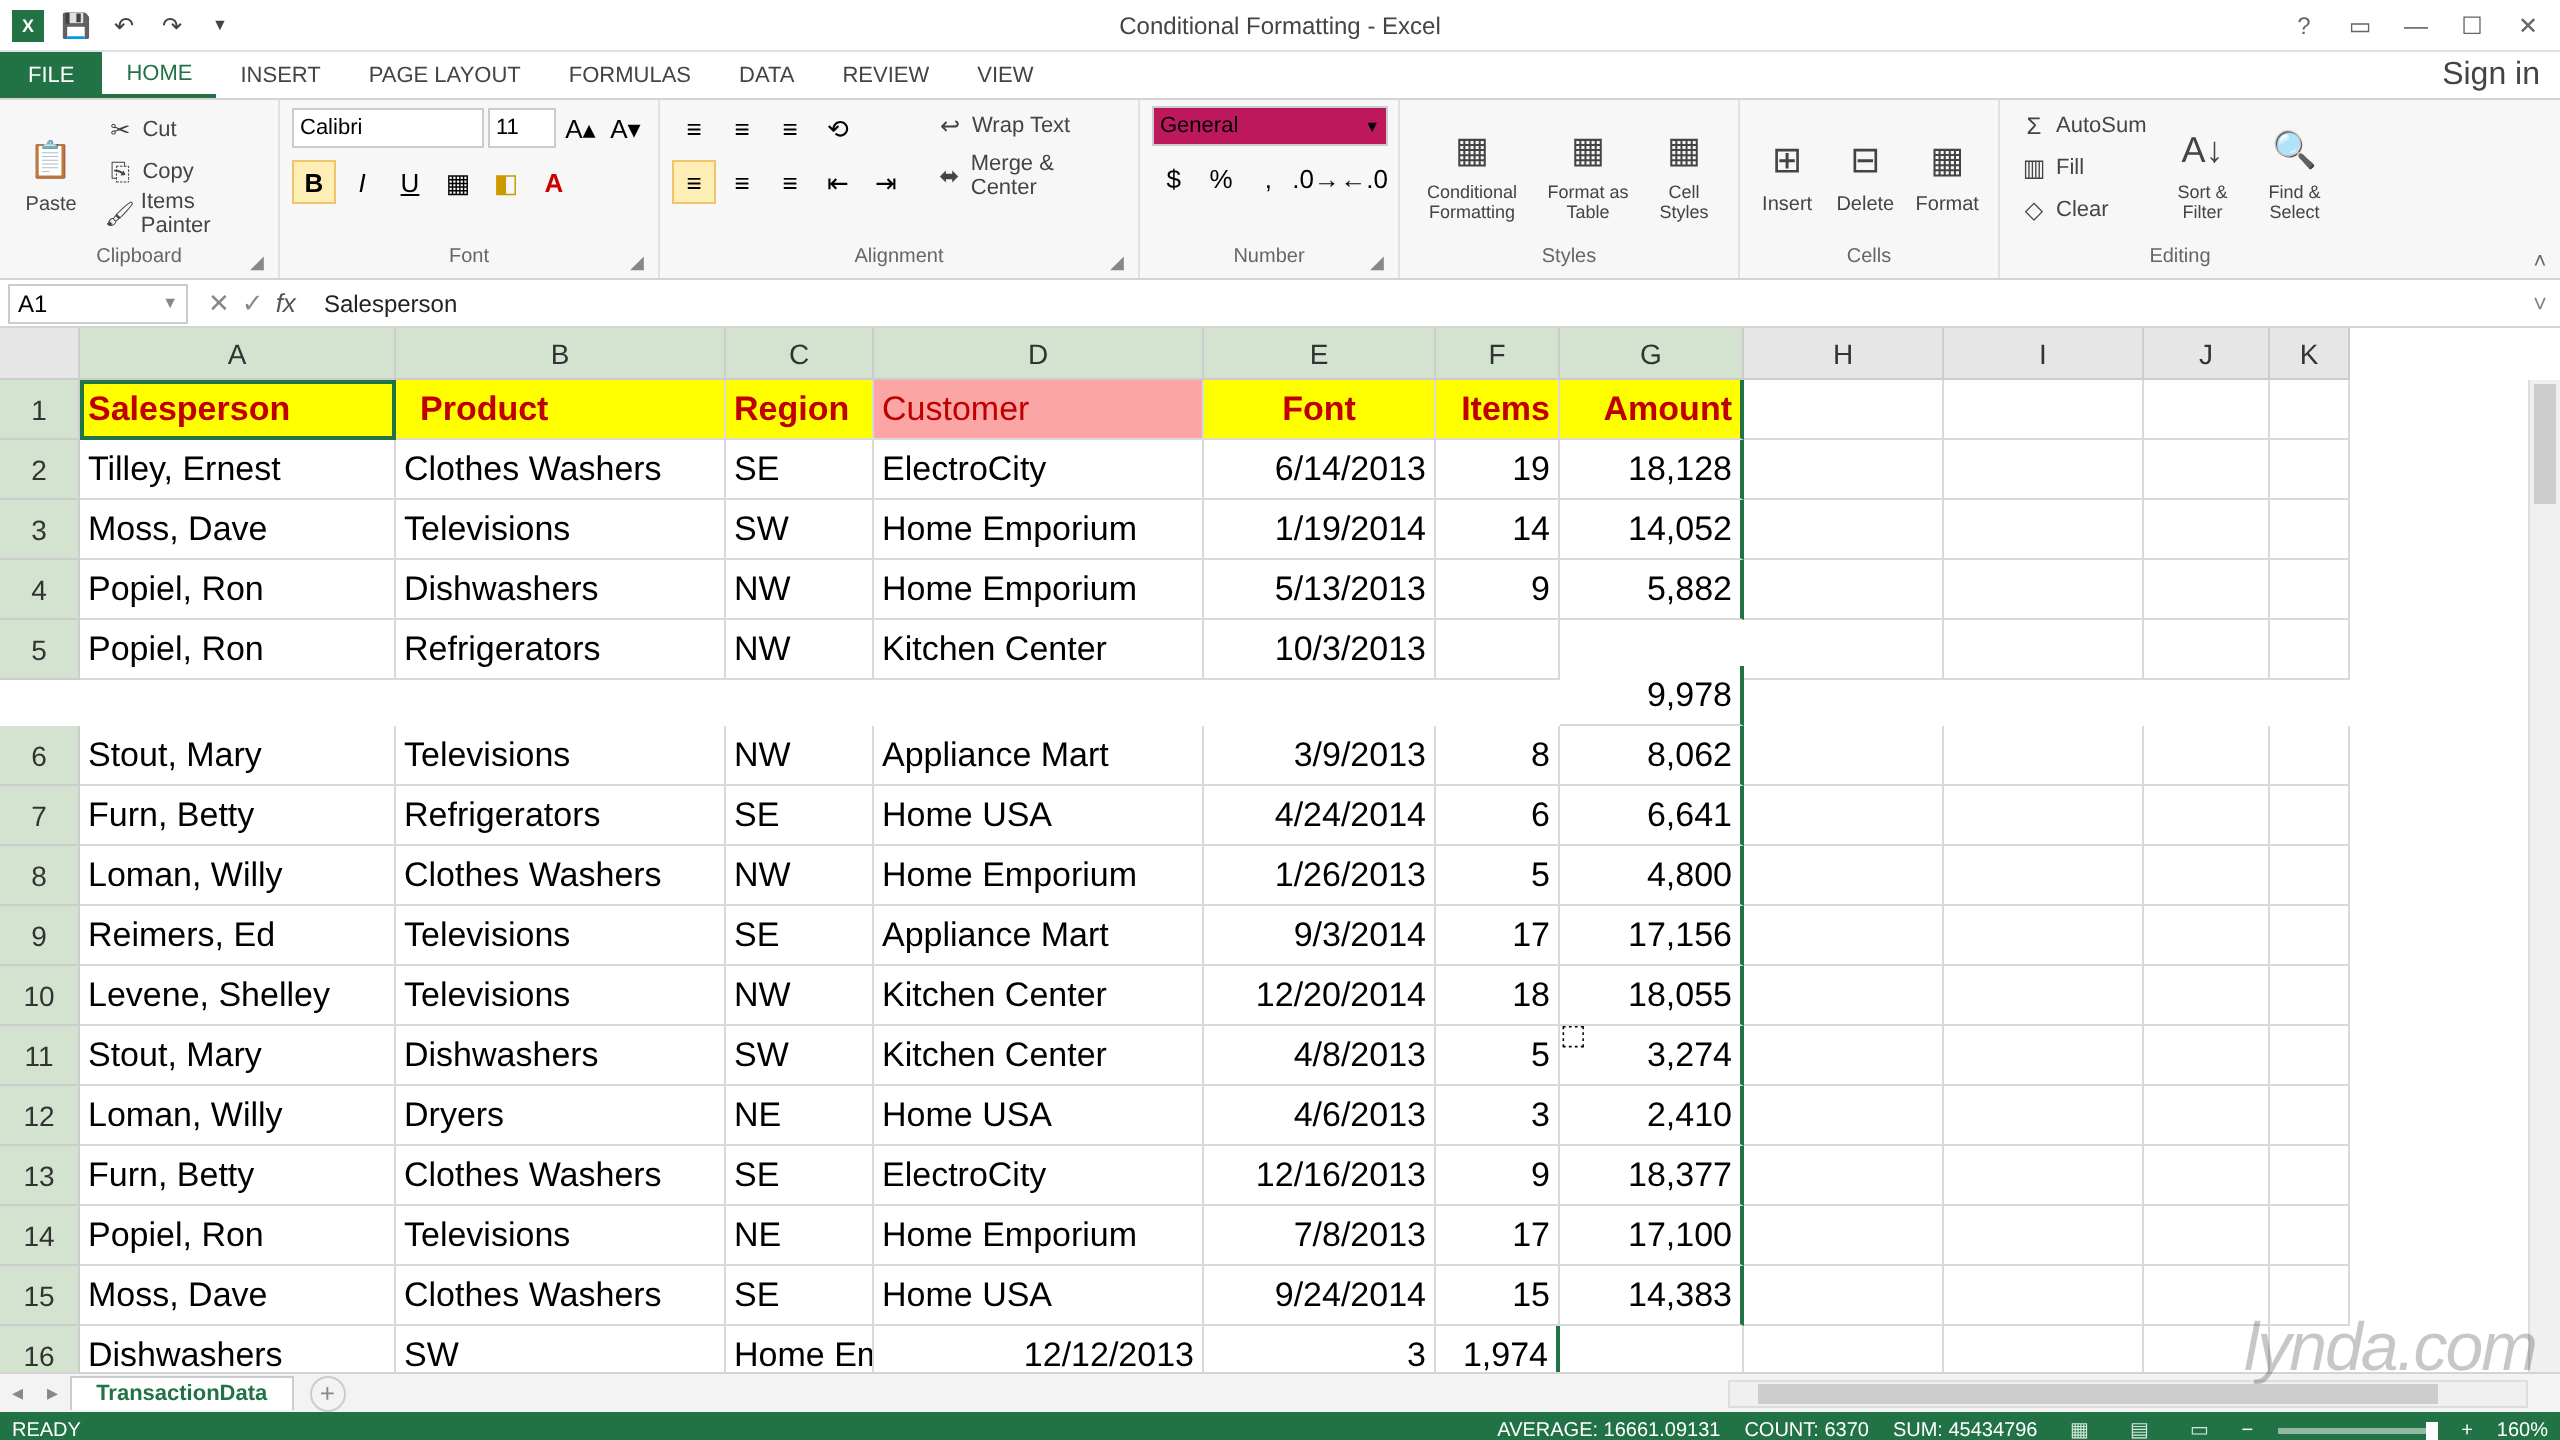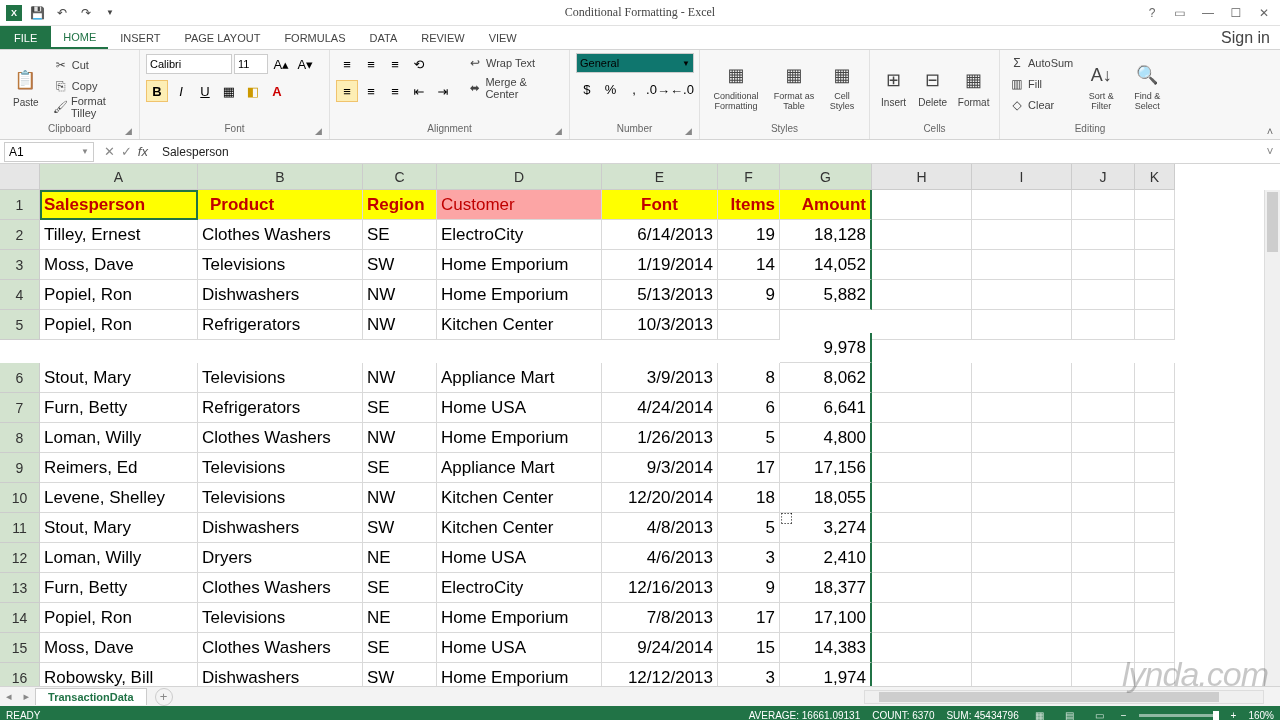--- a/index.html
+++ b/index.html
@@ -3,21 +3,21 @@
 <meta charset="utf-8">
 <style>
   * { box-sizing: border-box; margin: 0; padding: 0; font-family: "Segoe UI", Tahoma, sans-serif; }
   html, body { width: 1280px; height: 720px; overflow: hidden; background: #fff; }
   
   
   .titlebar { height: 26px; background: #fff; display: flex; align-items: center; font-size: 12px; border-bottom: 1px solid #e1e1e1; position: relative; }
   .titlebar .qat { display: flex; align-items: center; gap: 8px; padding-left: 6px; }
   .titlebar .excel-icon { width: 16px; height: 16px; background: #217346; display: inline-flex; align-items: center; justify-content: center; color: #fff; font-size: 9px; font-weight: bold; }
   .qat-btn { width: 16px; height: 16px; display: inline-flex; align-items: center; justify-content: center; color: #444; font-size: 12px; cursor: pointer; }
-  .titlebar .title { position: absolute; left: 50%; transform: translateX(-50%); color: #444; font-family: Liberation Serif, serif; }
+  .titlebar .title { position: absolute; left: 50%; transform: translateX(-50%); color: #444; }
   .titlebar .winbtns { margin-left: auto; display: flex; gap: 8px; padding-right: 6px; }
   .winbtn { width: 20px; height: 20px; display: inline-flex; align-items: center; justify-content: center; color: #666; font-size: 12px; cursor: pointer; }
   
   
   .ribbon-tabs { height: 24px; background: #fff; display: flex; align-items: stretch; font-size: 12px; border-bottom: 1px solid #d4d4d4; }
   .ribbon-tab { padding: 0 12px; display: flex; align-items: center; color: #444; cursor: pointer; text-transform: uppercase; font-size: 11px; }
   .ribbon-tab.file { background: #217346; color: #fff; padding: 0 14px; }
   .ribbon-tab.active { color: #217346; border-bottom: 2px solid #217346; background: #fff; }
   .signin { margin-left: auto; padding: 0 10px; display: flex; align-items: center; color: #444; font-size: 16px; cursor: pointer; }
   
@@ -29,21 +29,21 @@
   .group-launcher { position: absolute; right: 2px; bottom: 1px; width: 12px; height: 12px; font-size: 9px; color: #888; cursor: pointer; }
   .big-btn { display: flex; flex-direction: column; align-items: center; justify-content: center; width: 42px; height: 68px; font-size: 10px; color: #444; cursor: pointer; text-align: center; line-height: 1.1; }
   .big-btn .ico { width: 28px; height: 28px; margin-bottom: 2px; display: flex; align-items: center; justify-content: center; font-size: 18px; color: #444; }
   .small-btn { display: flex; align-items: center; gap: 3px; height: 20px; padding: 0 3px; font-size: 11px; color: #444; cursor: pointer; }
   .ico-sq { width: 16px; height: 16px; display: inline-flex; align-items: center; justify-content: center; font-size: 12px; }
   .stack { display: flex; flex-direction: column; gap: 1px; }
   .row { display: flex; align-items: center; gap: 2px; }
   .dd-input { height: 20px; border: 1px solid #ccc; background: #fff; font-size: 11px; padding: 0 3px; }
   .toggle { width: 22px; height: 22px; border: 1px solid transparent; display: inline-flex; align-items: center; justify-content: center; font-size: 13px; cursor: pointer; }
   .toggle.on { border-color: #f0c36d; background: #fdeeb5; }
-  .small-combo { height: 20px; background: #0f766e; border: 1px solid #ccc; font-size: 11px; padding: 0 3px; display: inline-flex; align-items: center; cursor: pointer; }
+  .small-combo { height: 20px; background: #be185d; border: 1px solid #ccc; font-size: 11px; padding: 0 3px; display: inline-flex; align-items: center; cursor: pointer; }
   
   
   .formula-bar { height: 24px; background: #fff; border-bottom: 1px solid #d4d4d4; display: flex; align-items: center; font-size: 12px; }
   .name-box { width: 90px; height: 20px; border: 1px solid #ccc; margin: 0 4px; padding: 0 4px; display: flex; align-items: center; justify-content: space-between; }
   .fb-btns { display: flex; gap: 6px; padding: 0 6px; color: #888; }
   .fb-btn { cursor: pointer; font-size: 13px; }
   .fx { font-style: italic; color: #555; cursor: pointer; }
   .fb-input { flex: 1; padding: 0 8px; color: #222; }
   .fb-expand { width: 20px; text-align: center; color: #888; cursor: pointer; }
   
@@ -126,33 +126,33 @@
         <div class="small-btn">
             <span class="ico-sq">✂</span>
             <span>Cut</span>
           </div>
         <div class="small-btn">
             <span class="ico-sq">⎘</span>
             <span>Copy</span>
           </div>
         <div class="small-btn">
             <span class="ico-sq">🖌</span>
-            <span>Format Tilley</span>
+            <span>Items Painter</span>
           </div>
       </div>
     </div>
     <div class="group-label">Clipboard</div>
     <div class="group-launcher">◢</div>
   </div>
 
   <div class="ribbon-group" style="width:190px;">
     <div class="group-body">
       <div class="stack" style="width:100%;">
         <div class="row">
-          <input class="dd-input" style="width: 86px;" value="Calibri">
+          <input class="dd-input" style="width: 96px;" value="Calibri">
           <input class="dd-input" style="width: 34px;" value="11">
           <span class="toggle">A▴</span>
           <span class="toggle">A▾</span>
         </div>
         <div class="row" style="margin-top:4px;">
           <span class="toggle on">
               <b>B</b>
             </span>
           <span class="toggle">
               <i>I</i>
@@ -494,21 +494,20 @@
       <div class="cell">SE</div>
       <div class="cell">Home USA</div>
       <div class="cell right">9/24/2014</div>
       <div class="cell right">15</div>
       <div class="cell right" style="border-right: 2px solid rgb(33, 115, 70);">14,383</div>
       <div class="empty-cell"></div>
       <div class="empty-cell"></div>
       <div class="empty-cell"></div>
       <div class="empty-cell"></div>
       <div class="rowhdr sel">16</div>
-      <div class="cell">Robowsky, Bill</div>
       <div class="cell">Dishwashers</div>
       <div class="cell">SW</div>
       <div class="cell">Home Emporium</div>
       <div class="cell right">12/12/2013</div>
       <div class="cell right">3</div>
       <div class="cell right" style="border-right: 2px solid rgb(33, 115, 70);">1,974</div>
       <div class="empty-cell"></div>
       <div class="empty-cell"></div>
       <div class="empty-cell"></div>
       <div class="empty-cell"></div>

